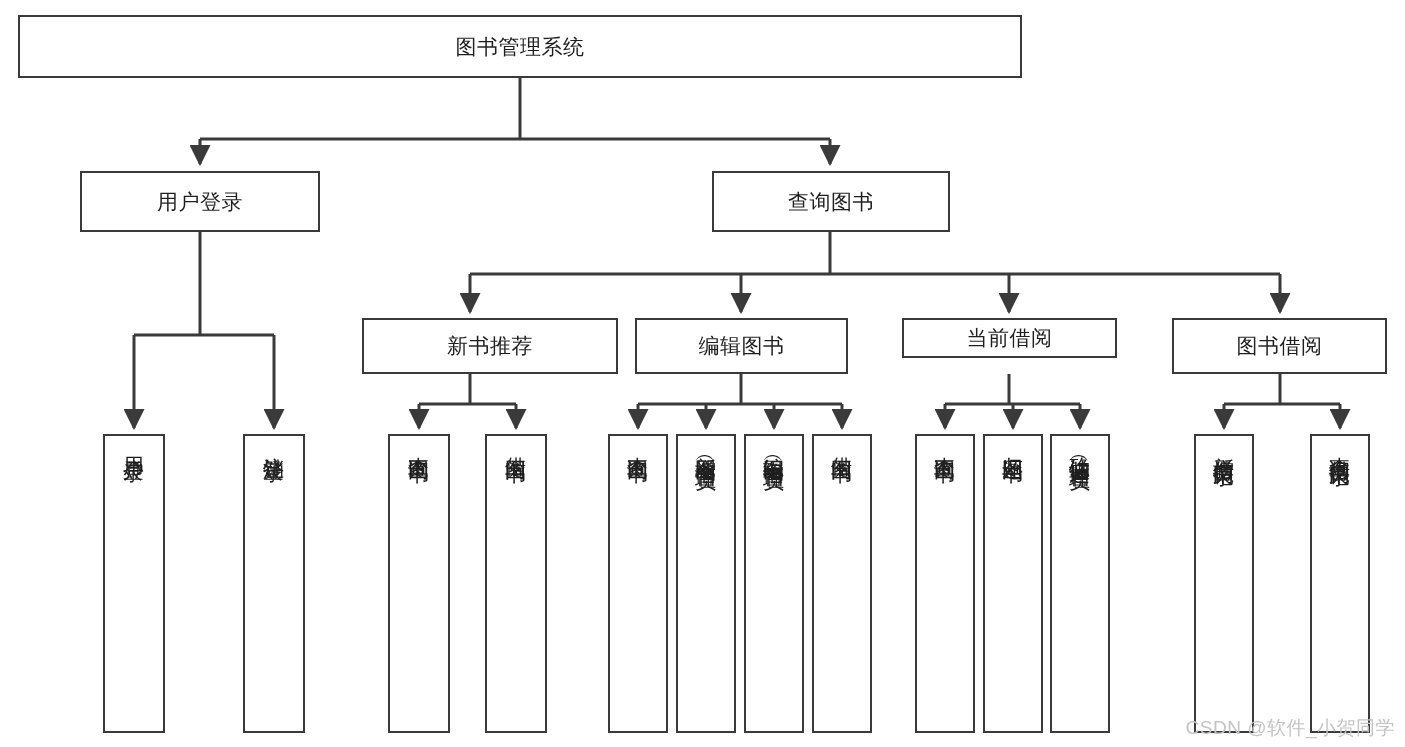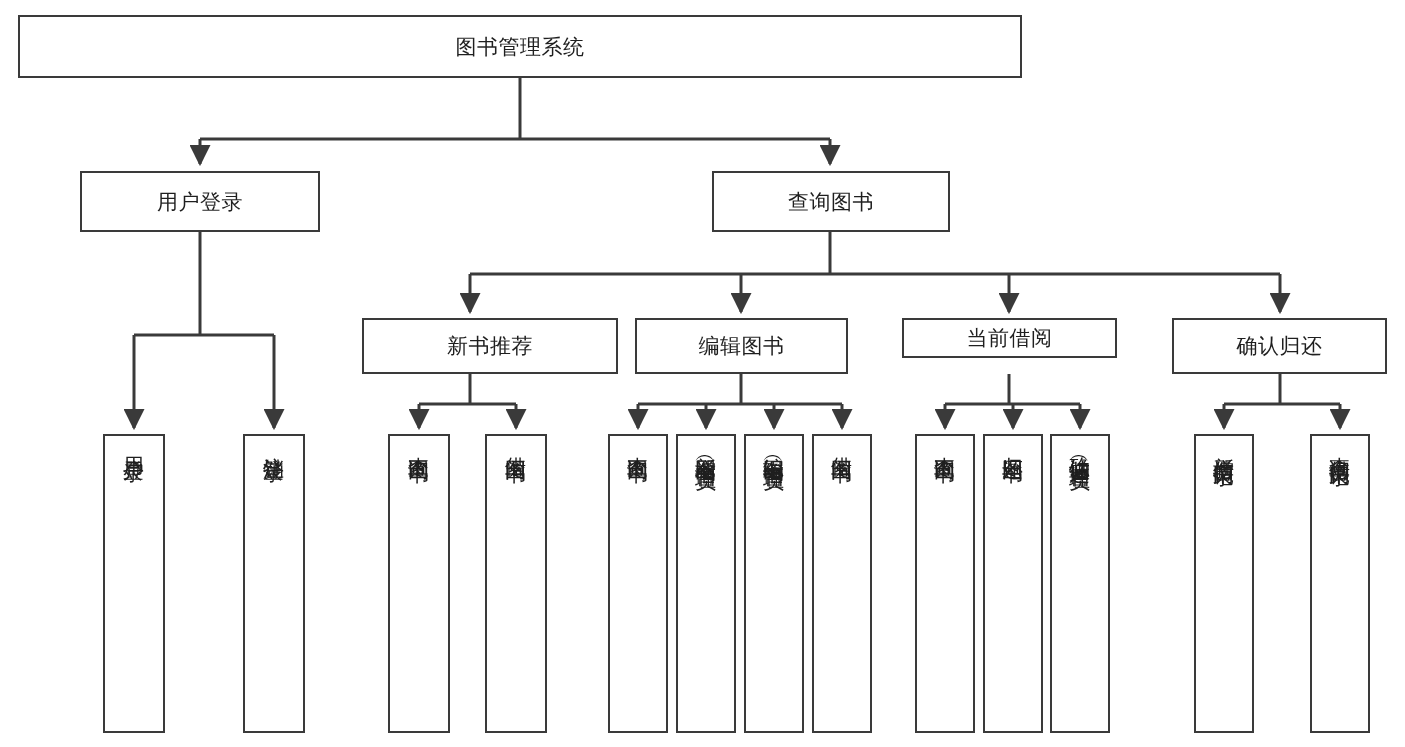--- a/index.html
+++ b/index.html
@@ -134,21 +134,21 @@
   <div class="node node-h" style="left: 362px; top: 318px; width: 256px; height: 56px;">
     <span class="node-label">新书推荐</span>
   </div>
   <div class="node node-h" style="left: 635px; top: 318px; width: 213px; height: 56px;">
     <span class="node-label">编辑图书</span>
   </div>
   <div class="node node-h" style="left: 902px; top: 318px; width: 215px; height: 40px;">
     <span class="node-label">当前借阅</span>
   </div>
   <div class="node node-h" style="left: 1172px; top: 318px; width: 215px; height: 56px;">
-    <span class="node-label">确认归还</span>
+    <span class="node-label">图书借阅</span>
   </div>
 
   <div class="node node-v" style="left: 103px; top: 434px; width: 62px; height: 299px;">
     <span class="node-label">用户登录</span>
   </div>
   <div class="node node-v" style="left: 243px; top: 434px; width: 62px; height: 299px;">
     <span class="node-label">注销登录</span>
   </div>
   <div class="node node-v" style="left: 388px; top: 434px; width: 62px; height: 299px;">
     <span class="node-label">查询图书</span>
@@ -177,14 +177,15 @@
   <div class="node node-v" style="left: 1050px; top: 434px; width: 60px; height: 299px;">
     <span class="node-label">确认归还（管理员）</span>
   </div>
   <div class="node node-v" style="left: 1194px; top: 434px; width: 60px; height: 299px;">
     <span class="node-label">新增借阅记录</span>
   </div>
   <div class="node node-v" style="left: 1310px; top: 434px; width: 60px; height: 299px;">
     <span class="node-label">查询借阅记录</span>
   </div>
 
+  <div class="watermark">CSDN @软件_小贺同学</div>
 
 </div>
 
 </body></html>

